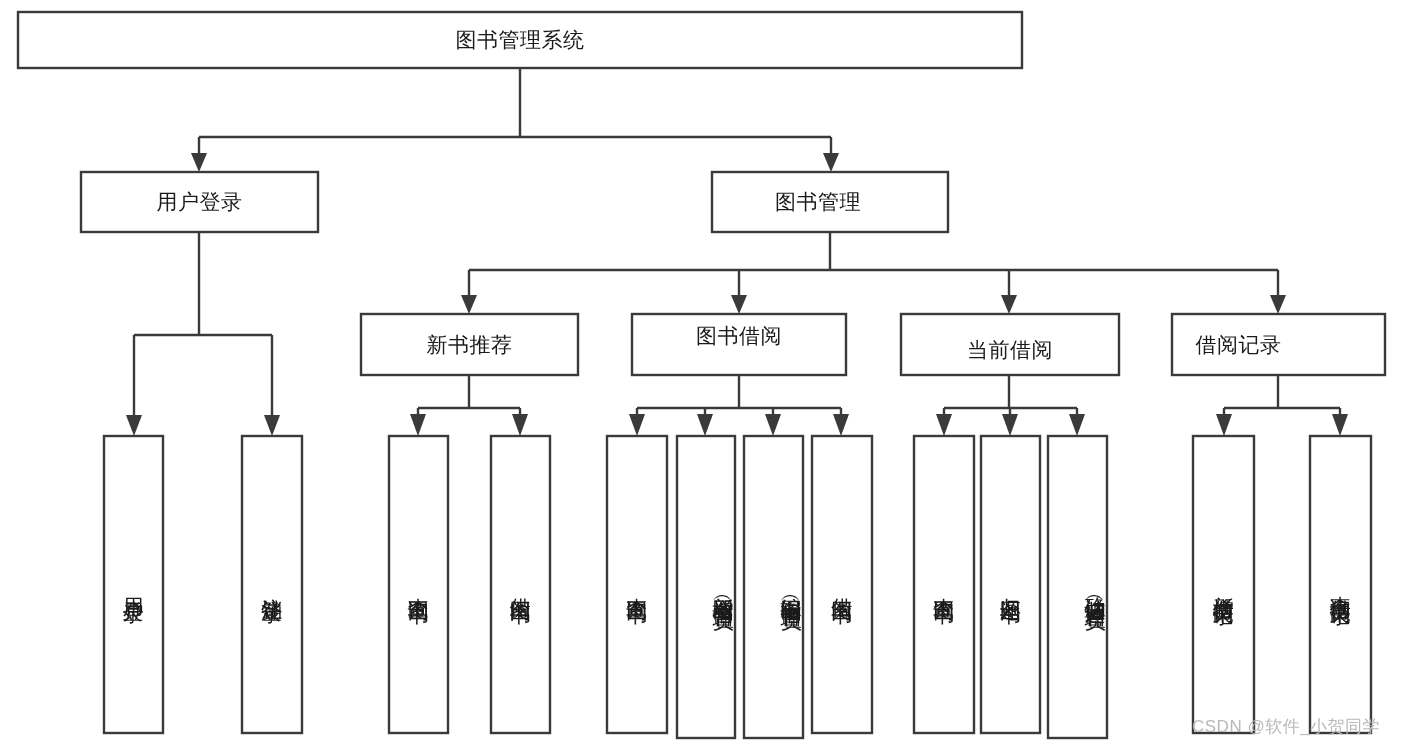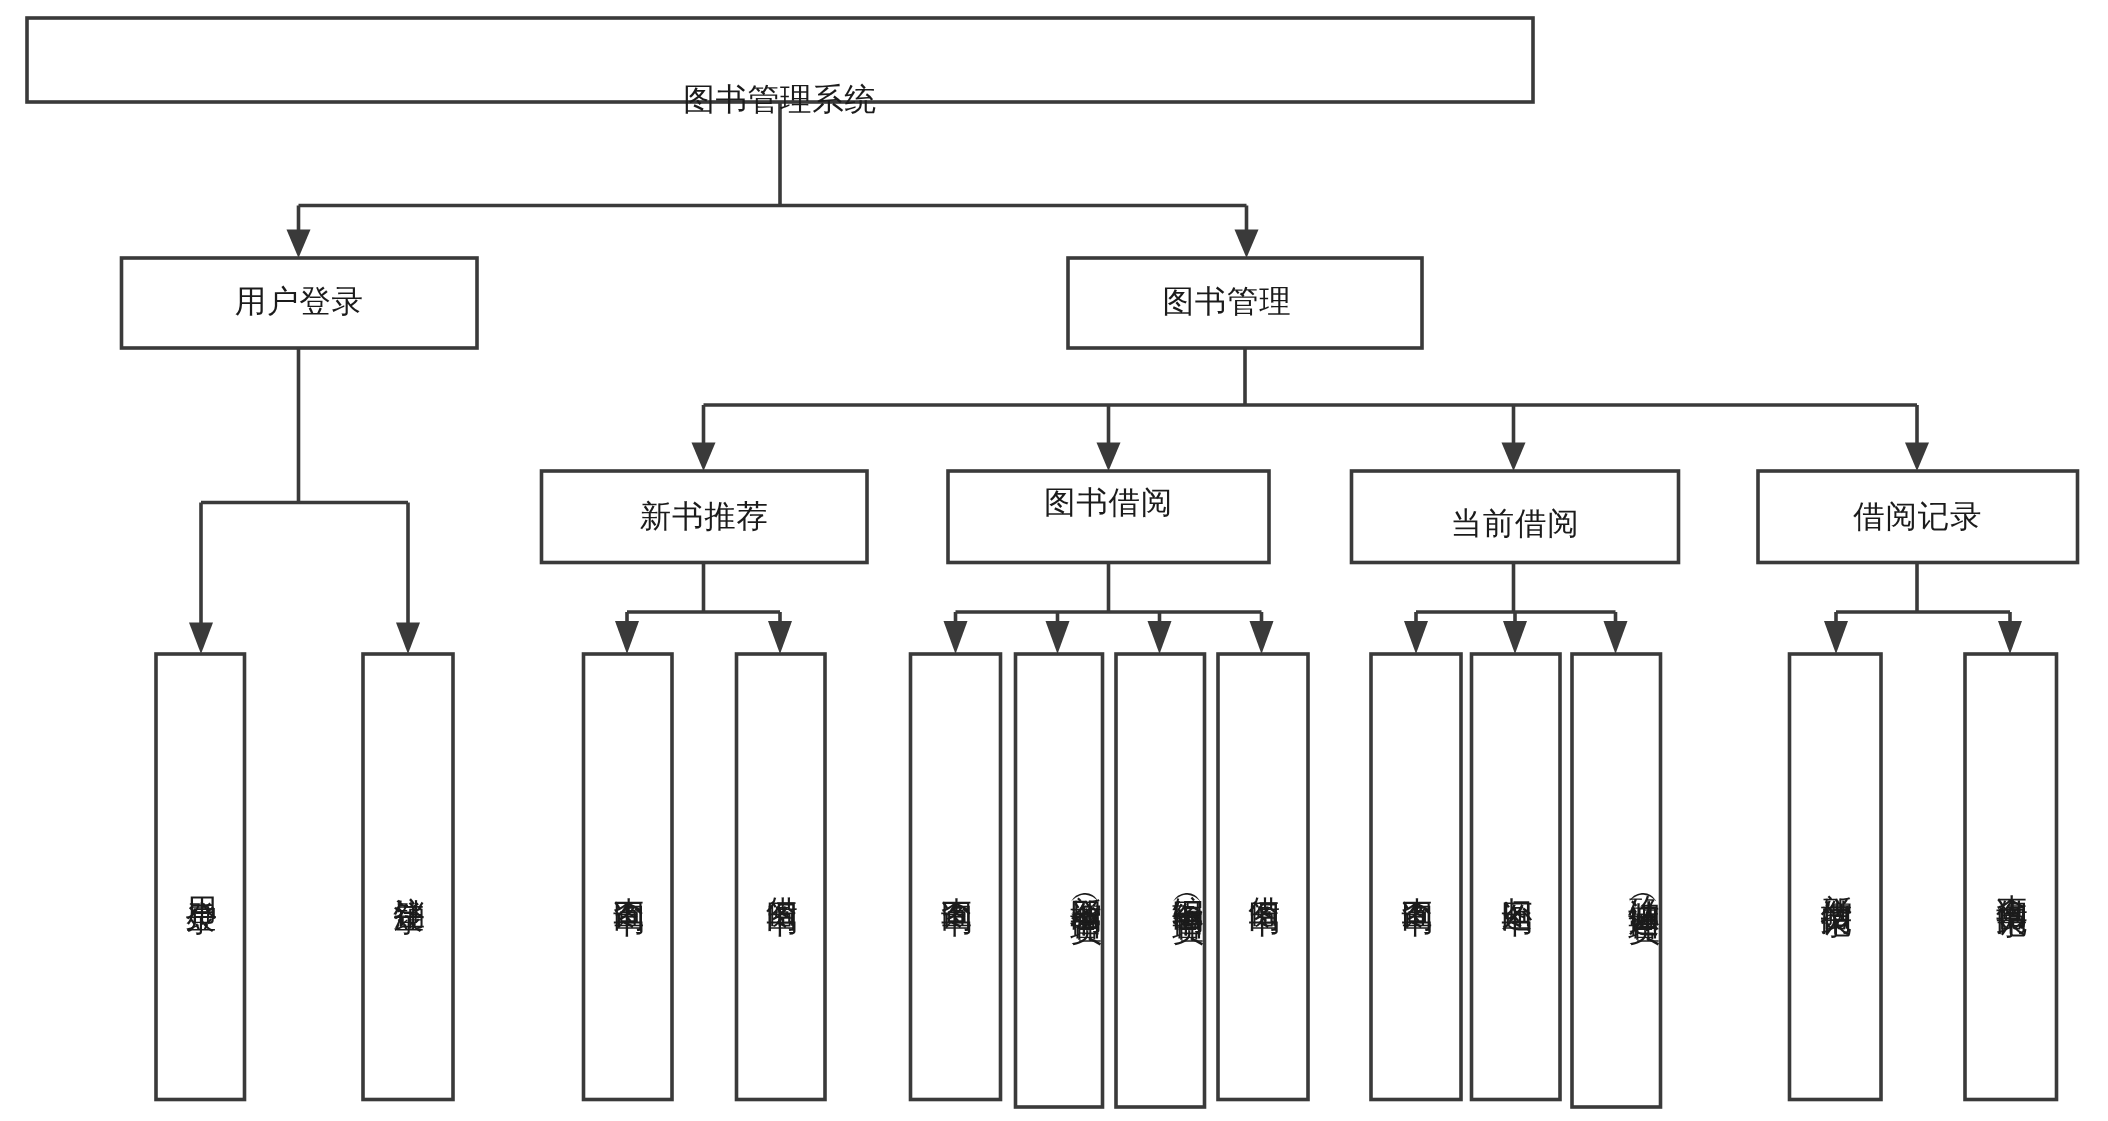--- a/index.html
+++ b/index.html
@@ -167,41 +167,42 @@
     <rect class="box-rect" x="812" y="436" width="60" height="297"></rect>
 
     <rect class="box-rect" x="914" y="436" width="60" height="297"></rect>
     <rect class="box-rect" x="981" y="436" width="59" height="297"></rect>
     <rect class="box-rect" x="1048" y="436" width="59" height="302"></rect>
 
     <rect class="box-rect" x="1193" y="436" width="61" height="297"></rect>
     <rect class="box-rect" x="1310" y="436" width="61" height="297"></rect>
   </svg>
 
-  <div class="node-label horizontal" style="left:18px; top:12px; width:1004px; height:56px;margin-top:27px;">图书管理系统</div>
+  <div class="node-label horizontal" style="left:18px; top:12px; width:1004px; height:56px;">图书管理系统</div>
 
   <div class="node-label horizontal" style="left:81px; top:172px; width:237px; height:60px;">用户登录</div>
   <div class="node-label horizontal" style="left:712px; top:172px; width:212px; height:60px;">图书管理</div>
 
   <div class="node-label horizontal" style="left:361px; top:314px; width:217px; height:61px;">新书推荐</div>
   <div class="node-label horizontal" style="left:632px; top:314px; width:214px; height:43px;">图书借阅</div>
   <div class="node-label horizontal" style="left:901px; top:314px; width:218px; height:71px;">当前借阅</div>
-  <div class="node-label horizontal" style="left:1172px; top:314px; width:213px; height:61px;border-radius:20px;">借阅记录</div>
+  <div class="node-label horizontal" style="left:1132px; top:314px; width:213px; height:61px;border-radius:20px;">借阅记录</div>
 
   <div class="node-label vertical centered" style="left:104px; top:436px; width:59px; height:297px;">用户登录</div>
   <div class="node-label vertical centered" style="left:242px; top:436px; width:60px; height:297px;">注销登录</div>
 
   <div class="node-label vertical centered" style="left:389px; top:436px; width:59px; height:297px;">查询图书</div>
   <div class="node-label vertical centered" style="left:491px; top:436px; width:59px; height:297px;">借阅图书</div>
 
   <div class="node-label vertical centered" style="left:607px; top:436px; width:60px; height:297px;">查询图书</div>
   <div class="node-label vertical" style="left:677px; top:443px; width:58px; height:292px;">新增图书（管理员）</div>
   <div class="node-label vertical" style="left:744px; top:443px; width:59px; height:292px;">编辑图书（管理员）</div>
   <div class="node-label vertical centered" style="left:812px; top:436px; width:60px; height:297px;">借阅图书</div>
 
   <div class="node-label vertical centered" style="left:914px; top:436px; width:60px; height:297px;">查询图书</div>
   <div class="node-label vertical centered" style="left:981px; top:436px; width:59px; height:297px;">归还图书</div>
   <div class="node-label vertical" style="left:1048px; top:443px; width:59px; height:292px;">确认归还（管理员）</div>
 
   <div class="node-label vertical centered" style="left:1193px; top:436px; width:61px; height:297px;">新增借阅记录</div>
   <div class="node-label vertical centered" style="left:1310px; top:436px; width:61px; height:297px;">查询借阅记录</div>
 
+  <div class="watermark">CSDN @软件_小贺同学</div>
 </div>
 
 </body></html>

